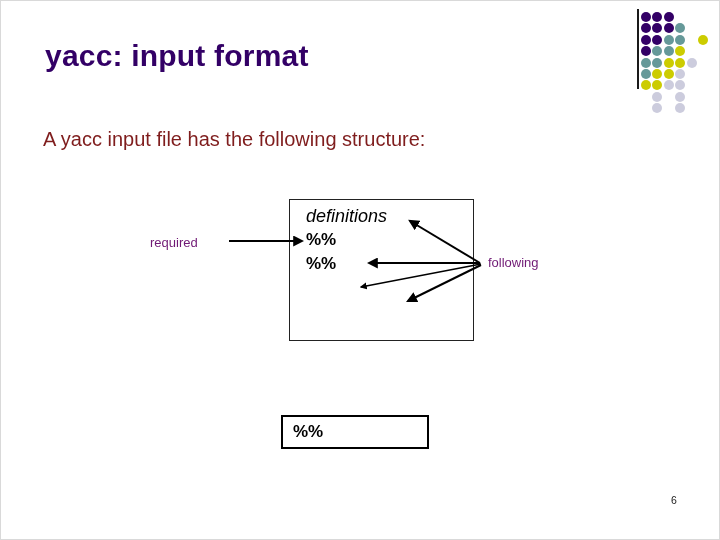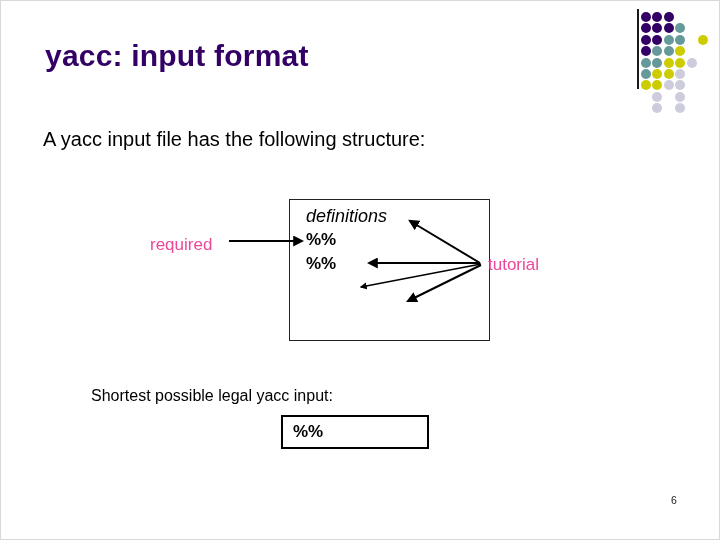--- a/index.html
+++ b/index.html
@@ -8,30 +8,30 @@
     border:1px solid #d9d9d9;overflow:hidden;
     font-family:"Liberation Sans", sans-serif;color:#000;
   }
   .title{
     position:absolute;left:44px;top:38px;
     font-size:30px;font-weight:bold;color:#330066;letter-spacing:0.2px;
   }
   .vline{position:absolute;left:636px;top:8px;width:2px;height:80px;background:#1a1a1a;}
   .dots{position:absolute;left:640px;top:11px;width:78px;height:110px;}
   .dot{position:absolute;width:10px;height:10px;border-radius:50%;}
-  .body-line{position:absolute;left:42px;top:127px;font-size:20px;color:#000000;}
+  .body-line{position:absolute;left:42px;top:127px;font-size:20px;color:#7f1d1d;}
   .structure-box{
     position:absolute;left:288px;top:198px;width:167px;height:136px;
     border:1px solid #222;box-sizing:content-box;
-    padding:4px 16px 0 16px;
+    padding:4px 0 0 16px;
   }
   .sline{height:24px;line-height:24px;font-size:18px;white-space:nowrap;}
   .sline.italic{font-style:italic;}
   .sline.bold{font-weight:bold;font-size:17px;}
-  .side-label{position:absolute;font-size:17px;color:#ec4899;white-space:nowrap;}
+  .side-label{position:absolute;font-size:13px;color:#701a75;white-space:nowrap;}
   #required-label{left:149px;top:234px;}
   #optional-label{left:487px;top:254px;}
   .shortest-caption{position:absolute;left:90px;top:386px;font-size:16px;color:#000;}
   .small-box{
     position:absolute;left:280px;top:414px;width:134px;height:30px;
     border:2px solid #000;display:flex;align-items:center;padding-left:10px;
     font-size:17px;font-weight:bold;
   }
   .footer-title{position:absolute;left:0;right:0;top:493px;text-align:center;font-size:10.5px;color:#1a1a1a;}
   .page-number{position:absolute;left:670px;top:493px;font-size:10.5px;color:#1a1a1a;}
@@ -83,36 +83,35 @@
 
   <div class="body-line">A yacc input file has the following structure:</div>
 
   <div class="structure-box">
     <div class="sline italic">definitions</div>
     <div class="sline bold">%%</div>
     <div class="sline bold">%%</div>
   </div>
 
   <div class="side-label" id="required-label">required</div>
-  <div class="side-label" id="optional-label">tutorial</div>
+  <div class="side-label" id="optional-label">following</div>
 
   <svg id="arrow-layer" width="718" height="538">
     <defs>
       <marker id="ah" viewBox="0 0 10 10" refX="8" refY="5" markerWidth="5.5" markerHeight="5.5" orient="auto-start-reverse">
         <path d="M0,0 L10,5 L0,10 z" fill="#000"></path>
       </marker>
     </defs>
     <line x1="228" y1="240" x2="301" y2="240" stroke="#000" stroke-width="2" marker-end="url(#ah)"></line>
     <line x1="479" y1="262" x2="409" y2="220" stroke="#000" stroke-width="2" marker-end="url(#ah)"></line>
     <line x1="479" y1="262" x2="368" y2="262" stroke="#000" stroke-width="2" marker-end="url(#ah)"></line>
     <line x1="480" y1="263" x2="360" y2="286" stroke="#000" stroke-width="1.3" marker-end="url(#ah)"></line>
     <line x1="480" y1="264" x2="407" y2="300" stroke="#000" stroke-width="2" marker-end="url(#ah)"></line>
   </svg>
 
-  <div class="shortest-caption">Shortest possible legal yacc input:</div>
 
   <div class="small-box">
     <span>%%</span>
   </div>
 
   <div class="page-number">6</div>
 
 </div>
 
 </body></html>

